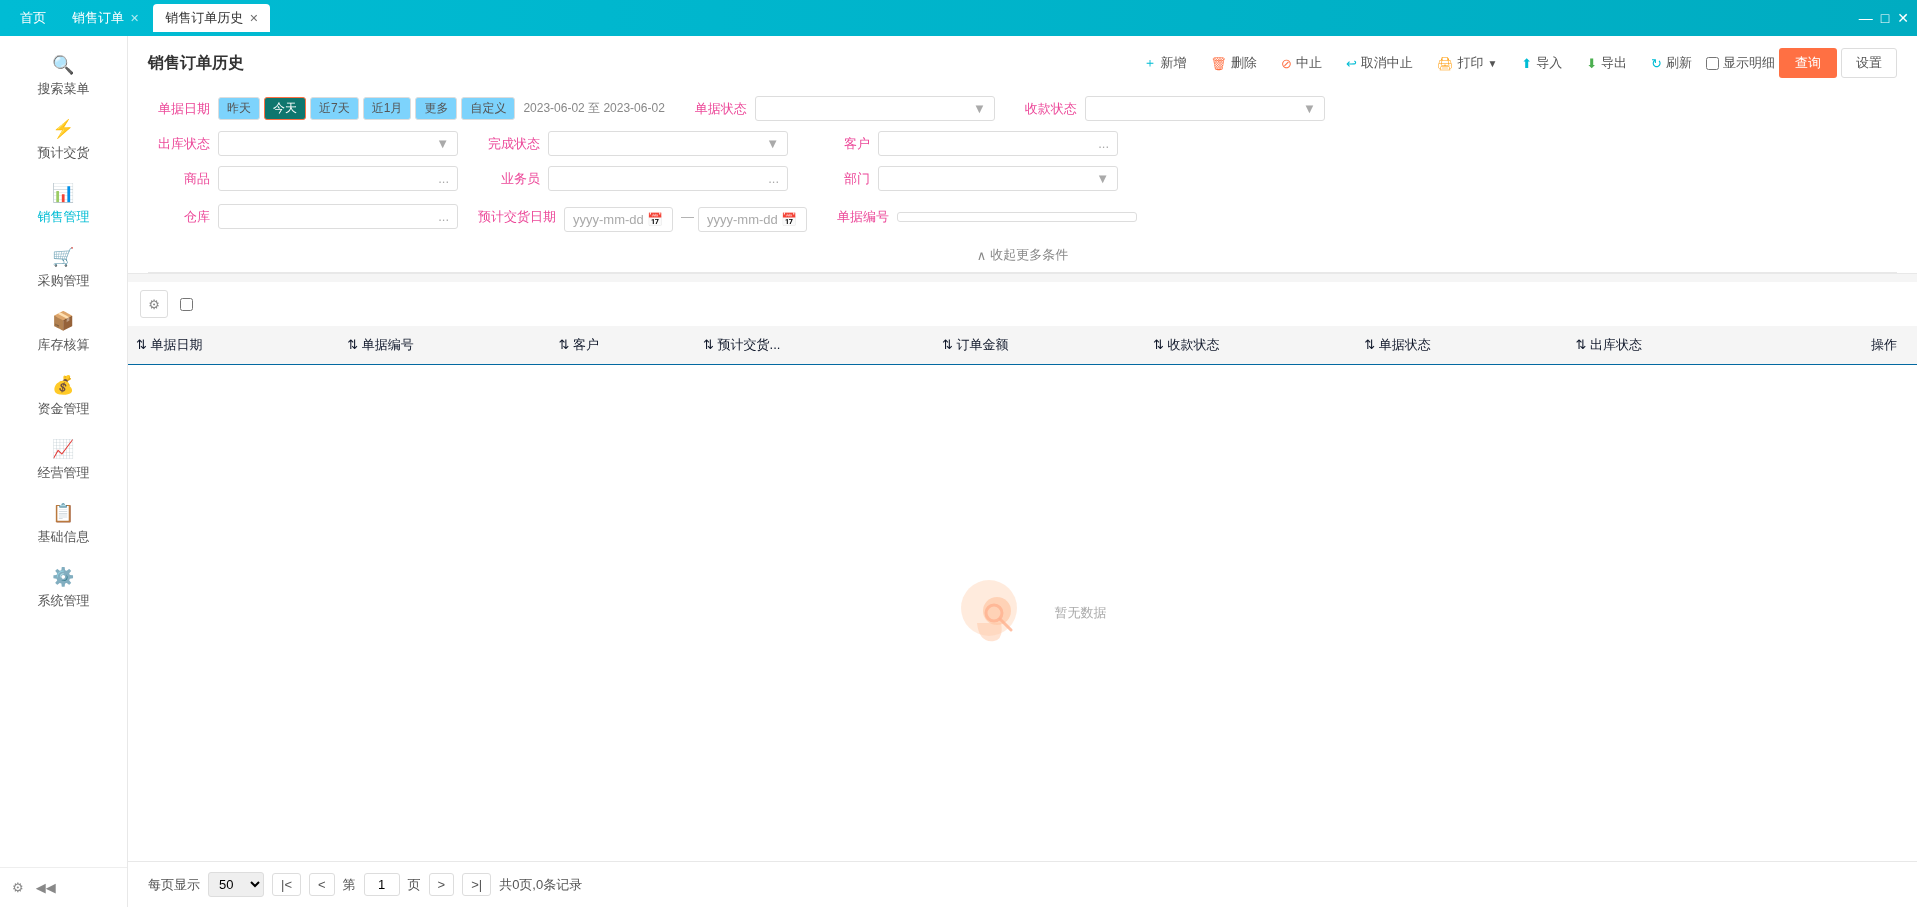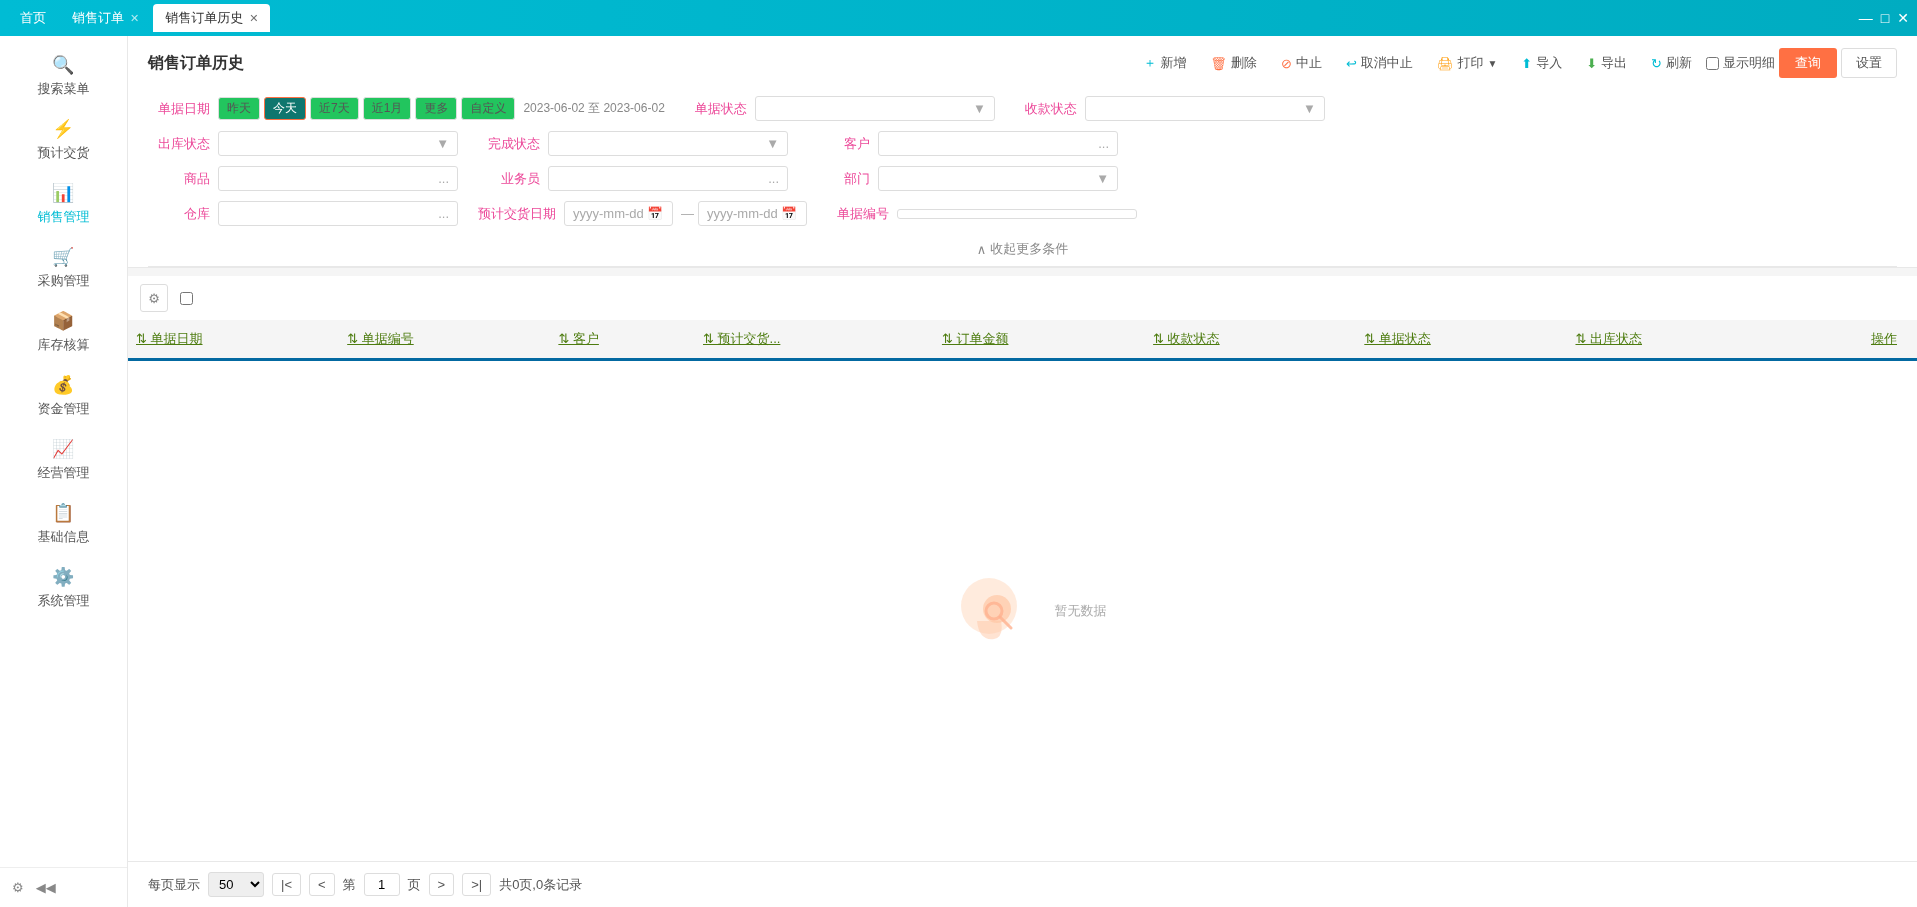--- a/index.html
+++ b/index.html
@@ -183,21 +183,21 @@
       display: flex;
       gap: 4px;
       align-items: center;
     }
     .date-btn {
       padding: 2px 8px;
       border: 1px solid #ddd;
       border-radius: 3px;
       cursor: pointer;
       font-size: 12px;
-      background: #22c55e;
+      background: #7dd3fc;
       color: #555;
     }
     .date-btn.active {
       background: #0f766e;
       color: #fff;
       border-color: #ff7043;
     }
     .date-range {
       color: #888;
       font-size: 12px;
@@ -235,20 +235,21 @@
       border: 1px solid #ddd;
       border-radius: 3px;
       padding: 4px 8px;
       background: #fff;
       display: flex;
       align-items: center;
       gap: 4px;
       color: #aaa;
       font-size: 12px;
       cursor: pointer;
+      margin-top: 6px;
     }
     .collapse-bar {
       text-align: center;
       color: #888;
       font-size: 12px;
       padding: 4px 0;
       cursor: pointer;
       display: flex;
       align-items: center;
       justify-content: center;
@@ -285,26 +286,25 @@
       border-collapse: collapse;
     }
     thead tr {
       background: #f5f5f5;
       border-bottom: 1px solid #e8e8e8;
     }
     th {
       padding: 10px 8px;
       text-align: left;
       font-weight: normal;
-      color: #4d7c0f;
+      color: #0f172a;
       font-size: 13px;
       white-space: nowrap;
-      border-bottom: 3px solid #0369a1;
-      cursor: pointer;
-      text-decoration: underline;
+      border-bottom: 1px solid #0369a1;
+      cursor: pointer;
     }
     .empty-state {
       flex: 1;
       display: flex;
       flex-direction: row;
       align-items: center;
       justify-content: center;
       padding: 60px 0;
       color: #aaa;
       font-size: 13px;

